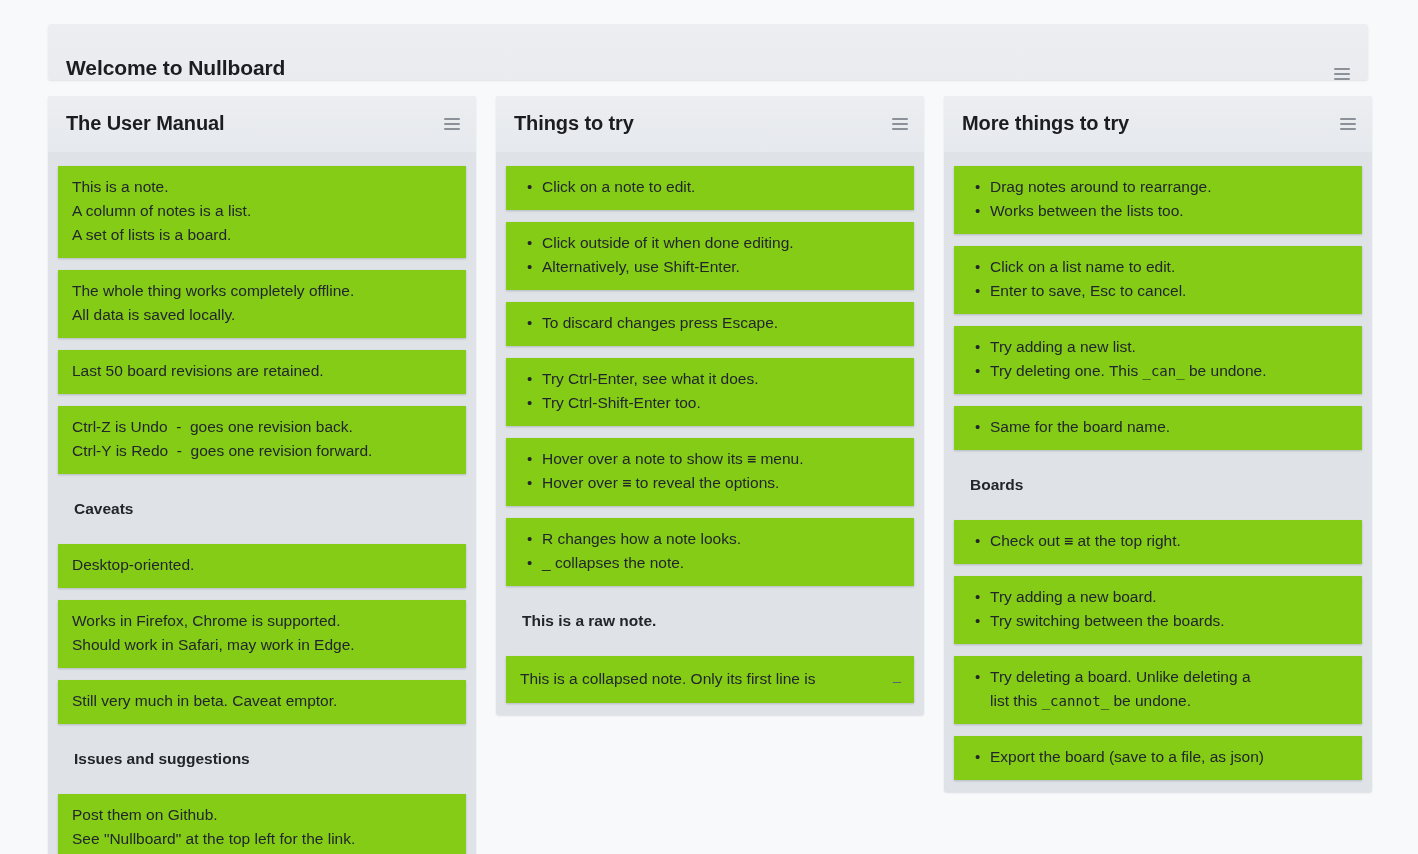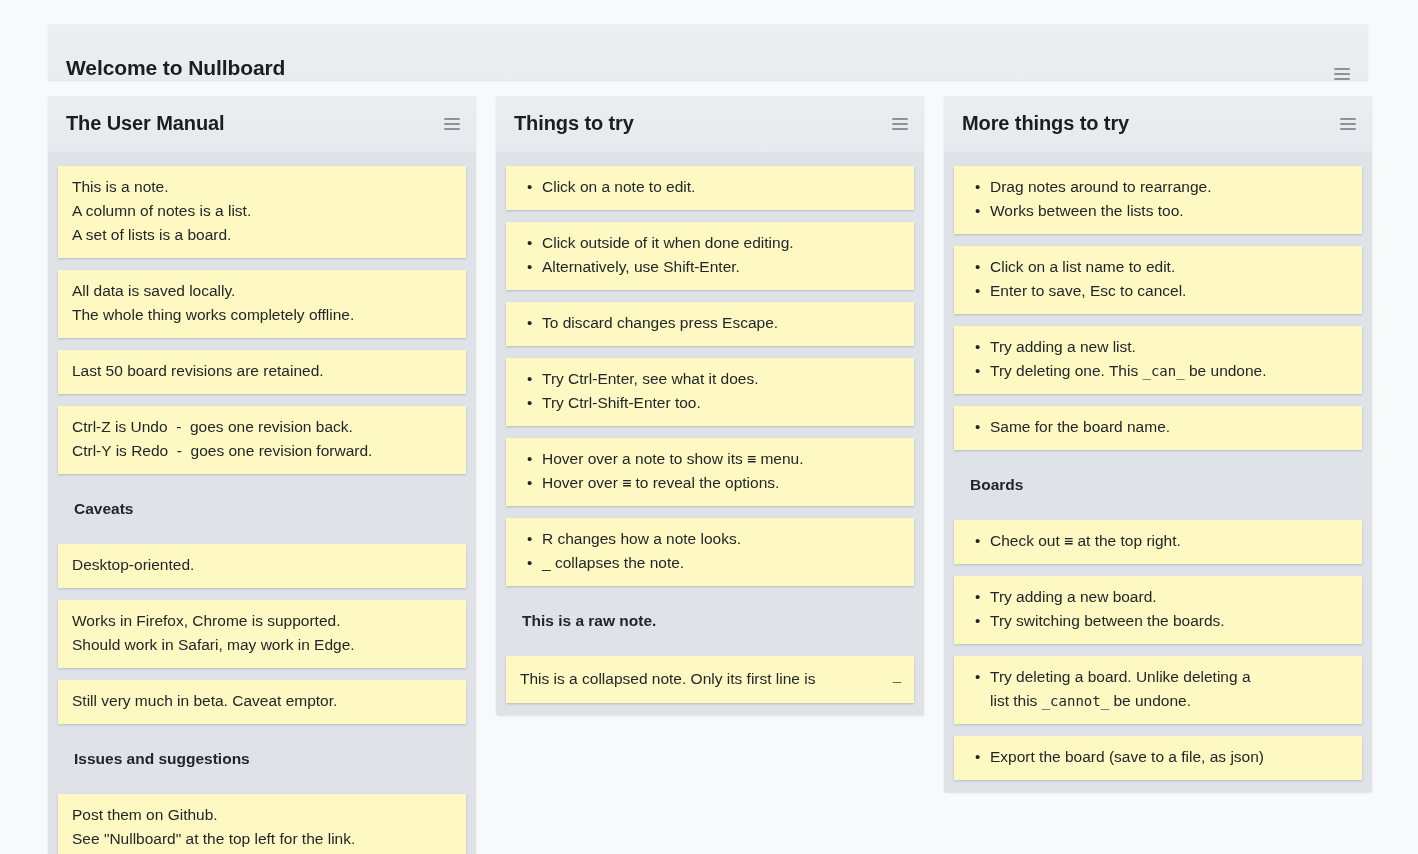--- a/index.html
+++ b/index.html
@@ -104,21 +104,21 @@
     line-height: 1;
     padding-bottom: 2px;
   }
 
   .notes {
     padding: 0 10px;
   }
 
   
   .note {
-    background: #fef9c3;
+    background: #84cc16;
     box-shadow: 0 1px 2px rgba(30, 40, 60, 0.22);
     margin-top: 12px;
     padding: 9px 14px 11px 14px;
     box-sizing: border-box;
     font-size: 15.5px;
     line-height: 24px;
     color: #22262b;
     position: relative;
   }
   .note.first { margin-top: 14px; }
@@ -209,22 +209,22 @@
             <i></i>
           </span>
         </div>
         <div class="notes">
           <div class="note first">
             <span class="note-line">This is a note.</span>
             <span class="note-line">A column of notes is a list.</span>
             <span class="note-line">A set of lists is a board.</span>
           </div>
           <div class="note">
+            <span class="note-line">The whole thing works completely offline.</span>
             <span class="note-line">All data is saved locally.</span>
-            <span class="note-line">The whole thing works completely offline.</span>
           </div>
           <div class="note">
             <span class="note-line">Last 50 board revisions are retained.</span>
           </div>
           <div class="note">
             <span class="note-line">Ctrl-Z is Undo  -  goes one revision back.</span>
             <span class="note-line">Ctrl-Y is Redo  -  goes one revision forward.</span>
           </div>
           <div class="note raw">
             <span class="note-line">Caveats</span>

